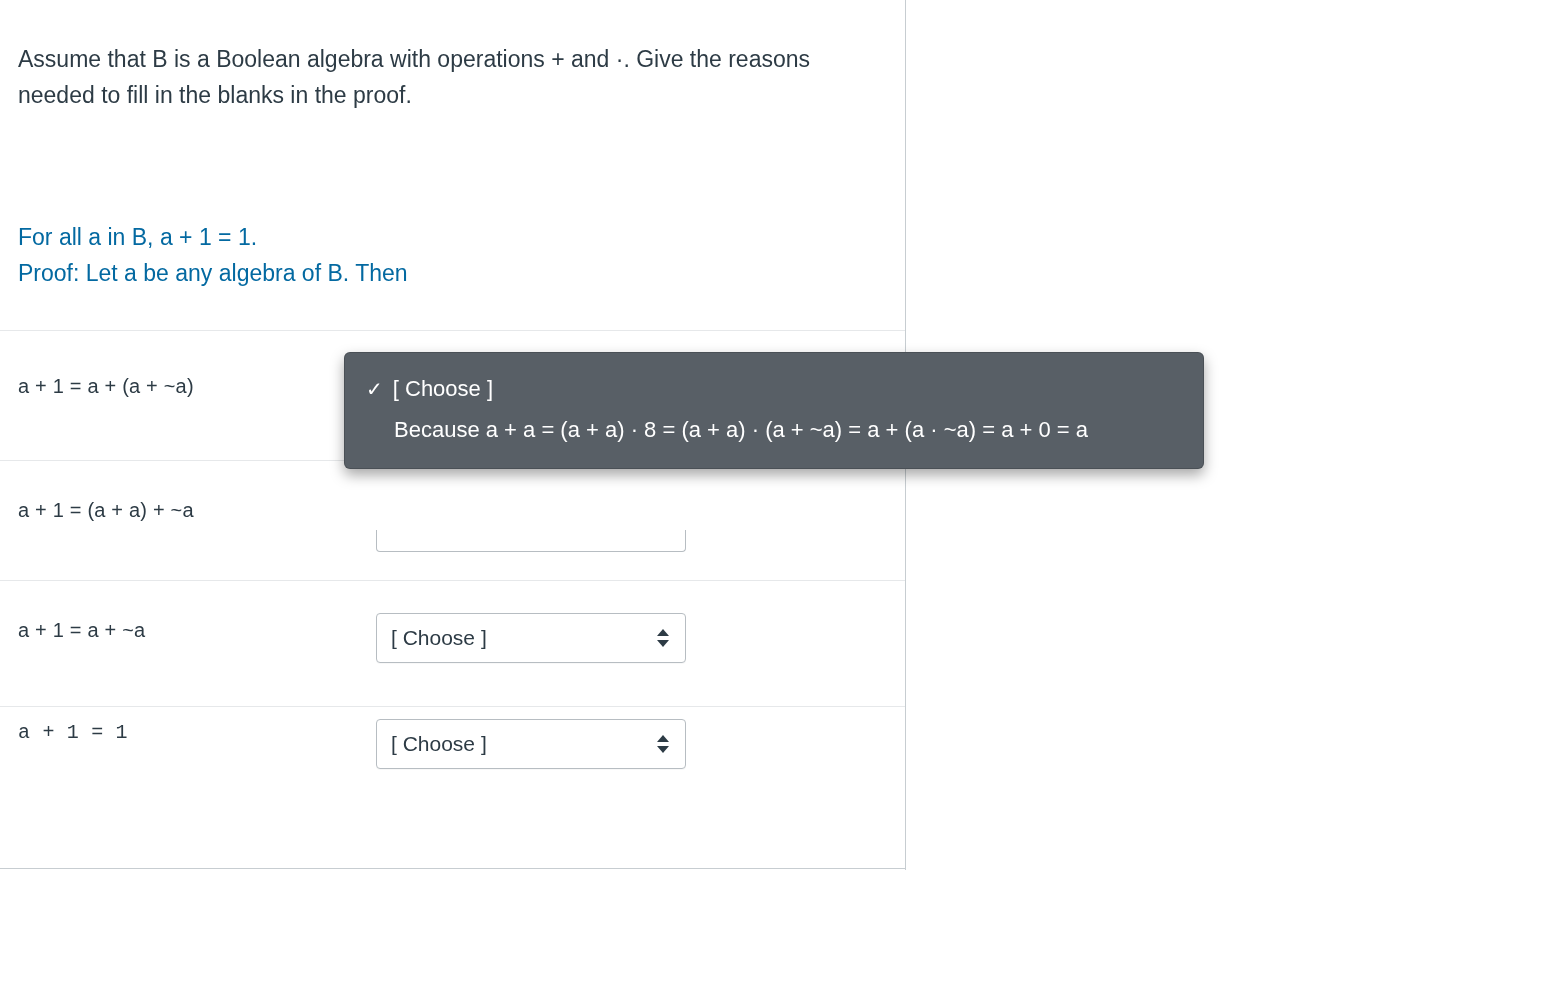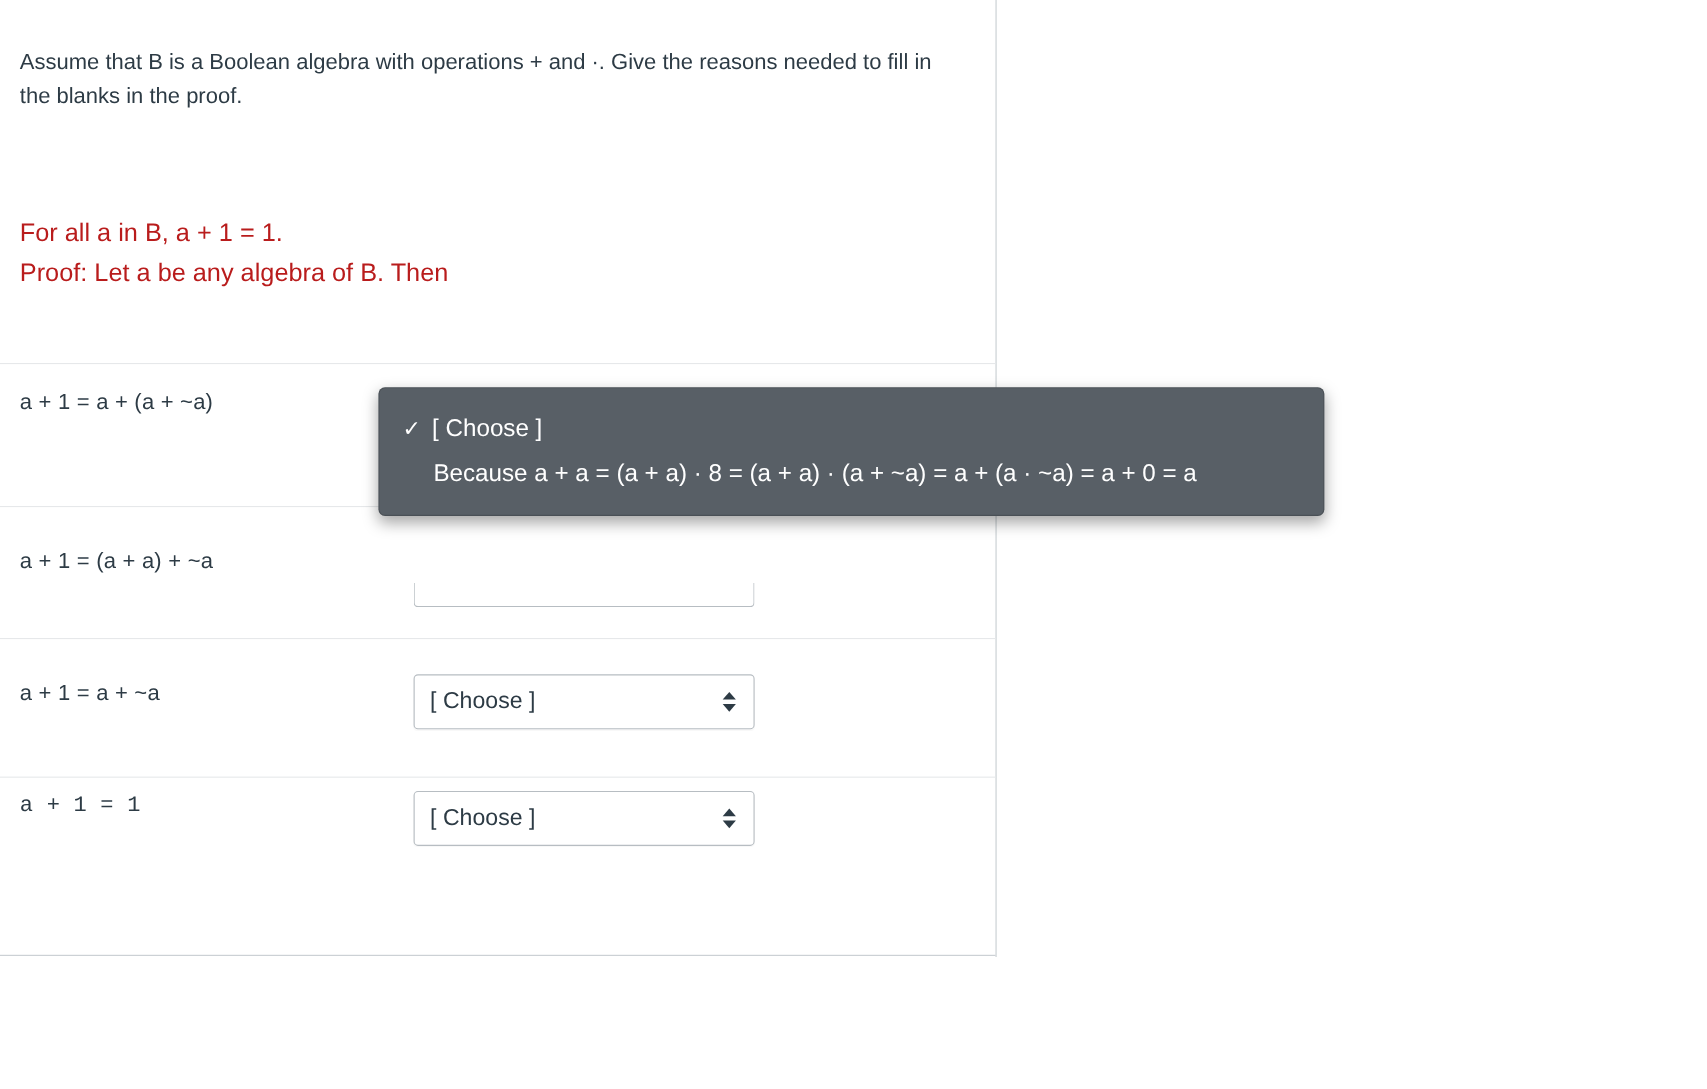--- a/index.html
+++ b/index.html
@@ -32,32 +32,32 @@
     left: 0;
     width: 905px;
     height: 0;
     border-top: 1px solid #c7cdd1;
   }
   .question {
     position: absolute;
     left: 18px;
     top: 42px;
     width: 860px;
-    font-size: 20px;
+    font-size: 23px;
     line-height: 1.55;
     color: #2d3b45;
   }
   .theorem {
     position: absolute;
     left: 18px;
-    top: 194px;
+    top: 220px;
     width: 860px;
     font-size: 23px;
     line-height: 1.55;
-    color: #b91c1c;
+    color: #0369a1;
   }
   .step-row {
     position: absolute;
     left: 0;
     width: 905px;
     border-top: 1px solid #e6e8ea;
     height: 130px;
   }
   .step-label {
     position: absolute;
@@ -65,21 +65,21 @@
     font-size: 20px;
     color: #2d3b45;
     letter-spacing: 0.2px;
   }
   
   .row1 { top: 330px; height: 130px; }
   .row2 { top: 460px; height: 120px; }
   .row3 { top: 580px; height: 126px; padding-left: 23px; }
   .row4 { top: 706px; height: 130px; }
 
-  .row1 .step-label { top: 24px; }
+  .row1 .step-label { top: 44px; }
   .row2 .step-label { top: 38px; }
   .row3 .step-label { top: 38px; }
   .row4 .step-label { top: 14px; font-family: Liberation Mono, monospace; }
 
   .select-closed {
     position: absolute;
     width: 310px;
     height: 50px;
     background: #fff;
     border: 1px solid #b7bdc2;

